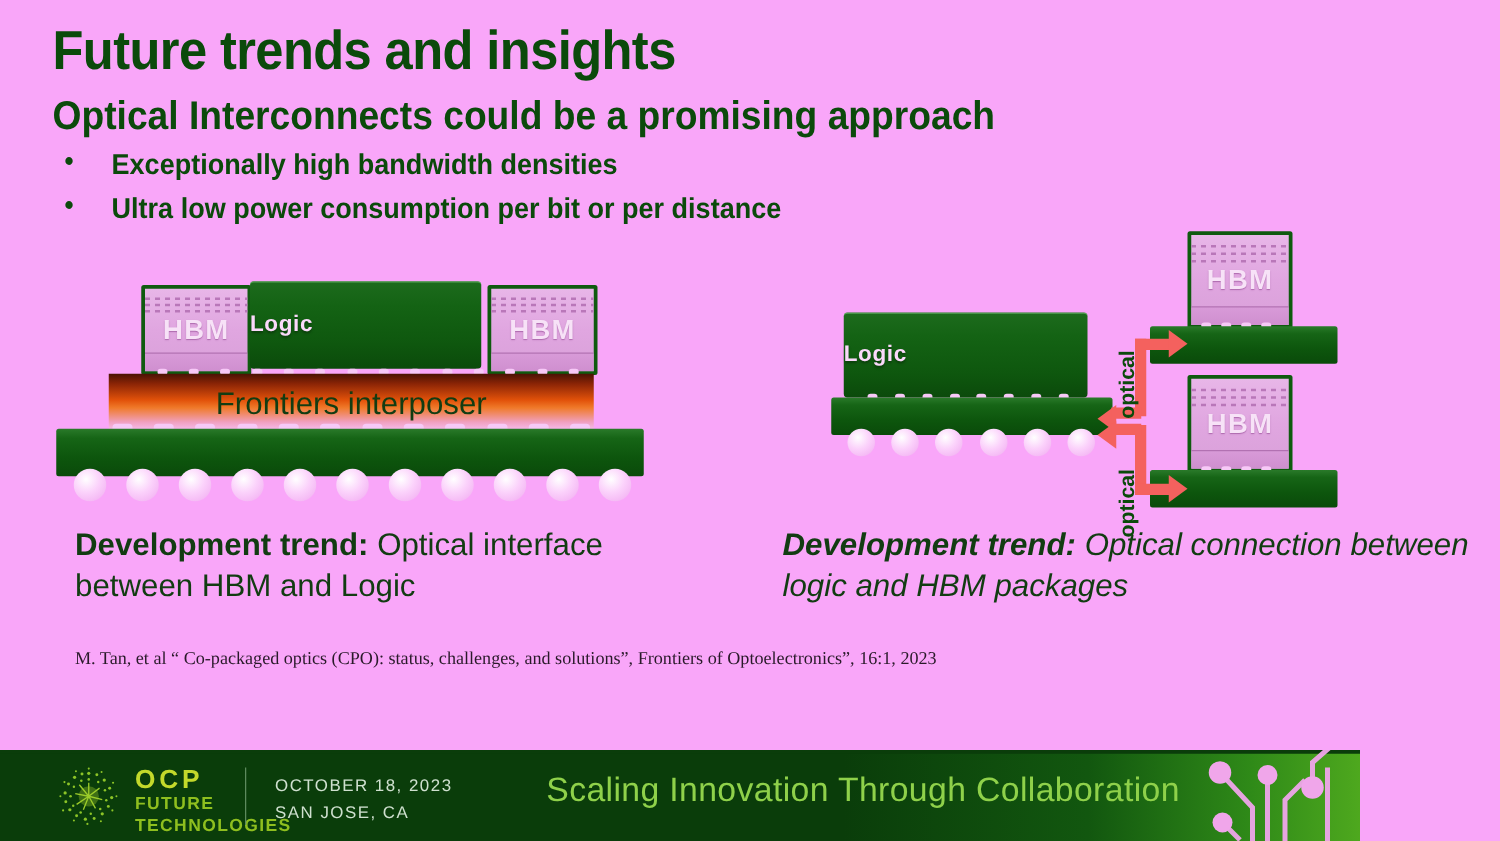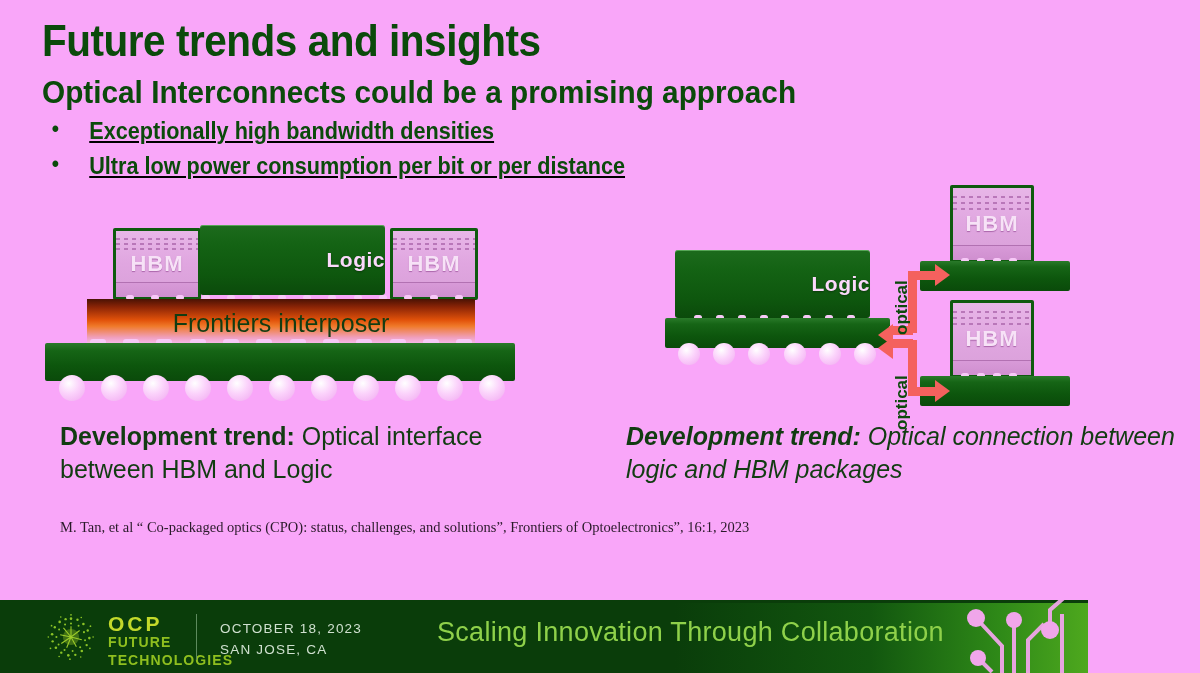--- a/index.html
+++ b/index.html
@@ -28,21 +28,21 @@
   }
   .subtitle {
     position: absolute; left: 42px; top: 74px;
     font-size: 32px; font-weight: 700;
     color: #0b4a0b;
     transform: scaleX(0.93); transform-origin: left center;
     white-space: nowrap;
   }
   .bullets {
     position: absolute; left: 46px; top: 118px;
-    margin: 0; padding: 0; list-style: none; text-decoration: underline;
+    margin: 0; padding: 0; list-style: none;
   }
   .bullets li {
     position: relative;
     font-size: 23px; font-weight: 700;
     color: #0b4a0b;
     padding-left: 46px;
     margin-bottom: 8px;
     transform: scaleX(0.94); transform-origin: left center;
     white-space: nowrap;
   }
@@ -57,23 +57,23 @@
 
   .die {
     position: absolute;
     background: linear-gradient(180deg, #1d6b1d 0%, #146314 28%, #0e570e 72%, #0b4a0b 100%);
     border-radius: 3px;
     box-shadow: inset 0 1px 0 rgba(160,240,160,.45);
   }
   .die-label {
     position: absolute; left: 0; right: 0; top: 50%;
     transform: translateY(-52%);
-    text-align: right;
+    text-align: left;
     color: #fbd9fb;
-    font-size: 21px; font-weight: 600;
+    font-size: 18px; font-weight: 600;
     letter-spacing: 0.5px;
     text-shadow: 0 1px 2px rgba(0,0,0,.35);
   }
   .substrate {
     position: absolute;
     background: linear-gradient(180deg, #2a7a2a 0%, #16651６ 20%, #0d560d 60%, #0a4a0a 100%);
     background: linear-gradient(180deg, #2a7a2a 0%, #166516 20%, #0d560d 60%, #0a4a0a 100%);
     border-radius: 2px;
   }
 

